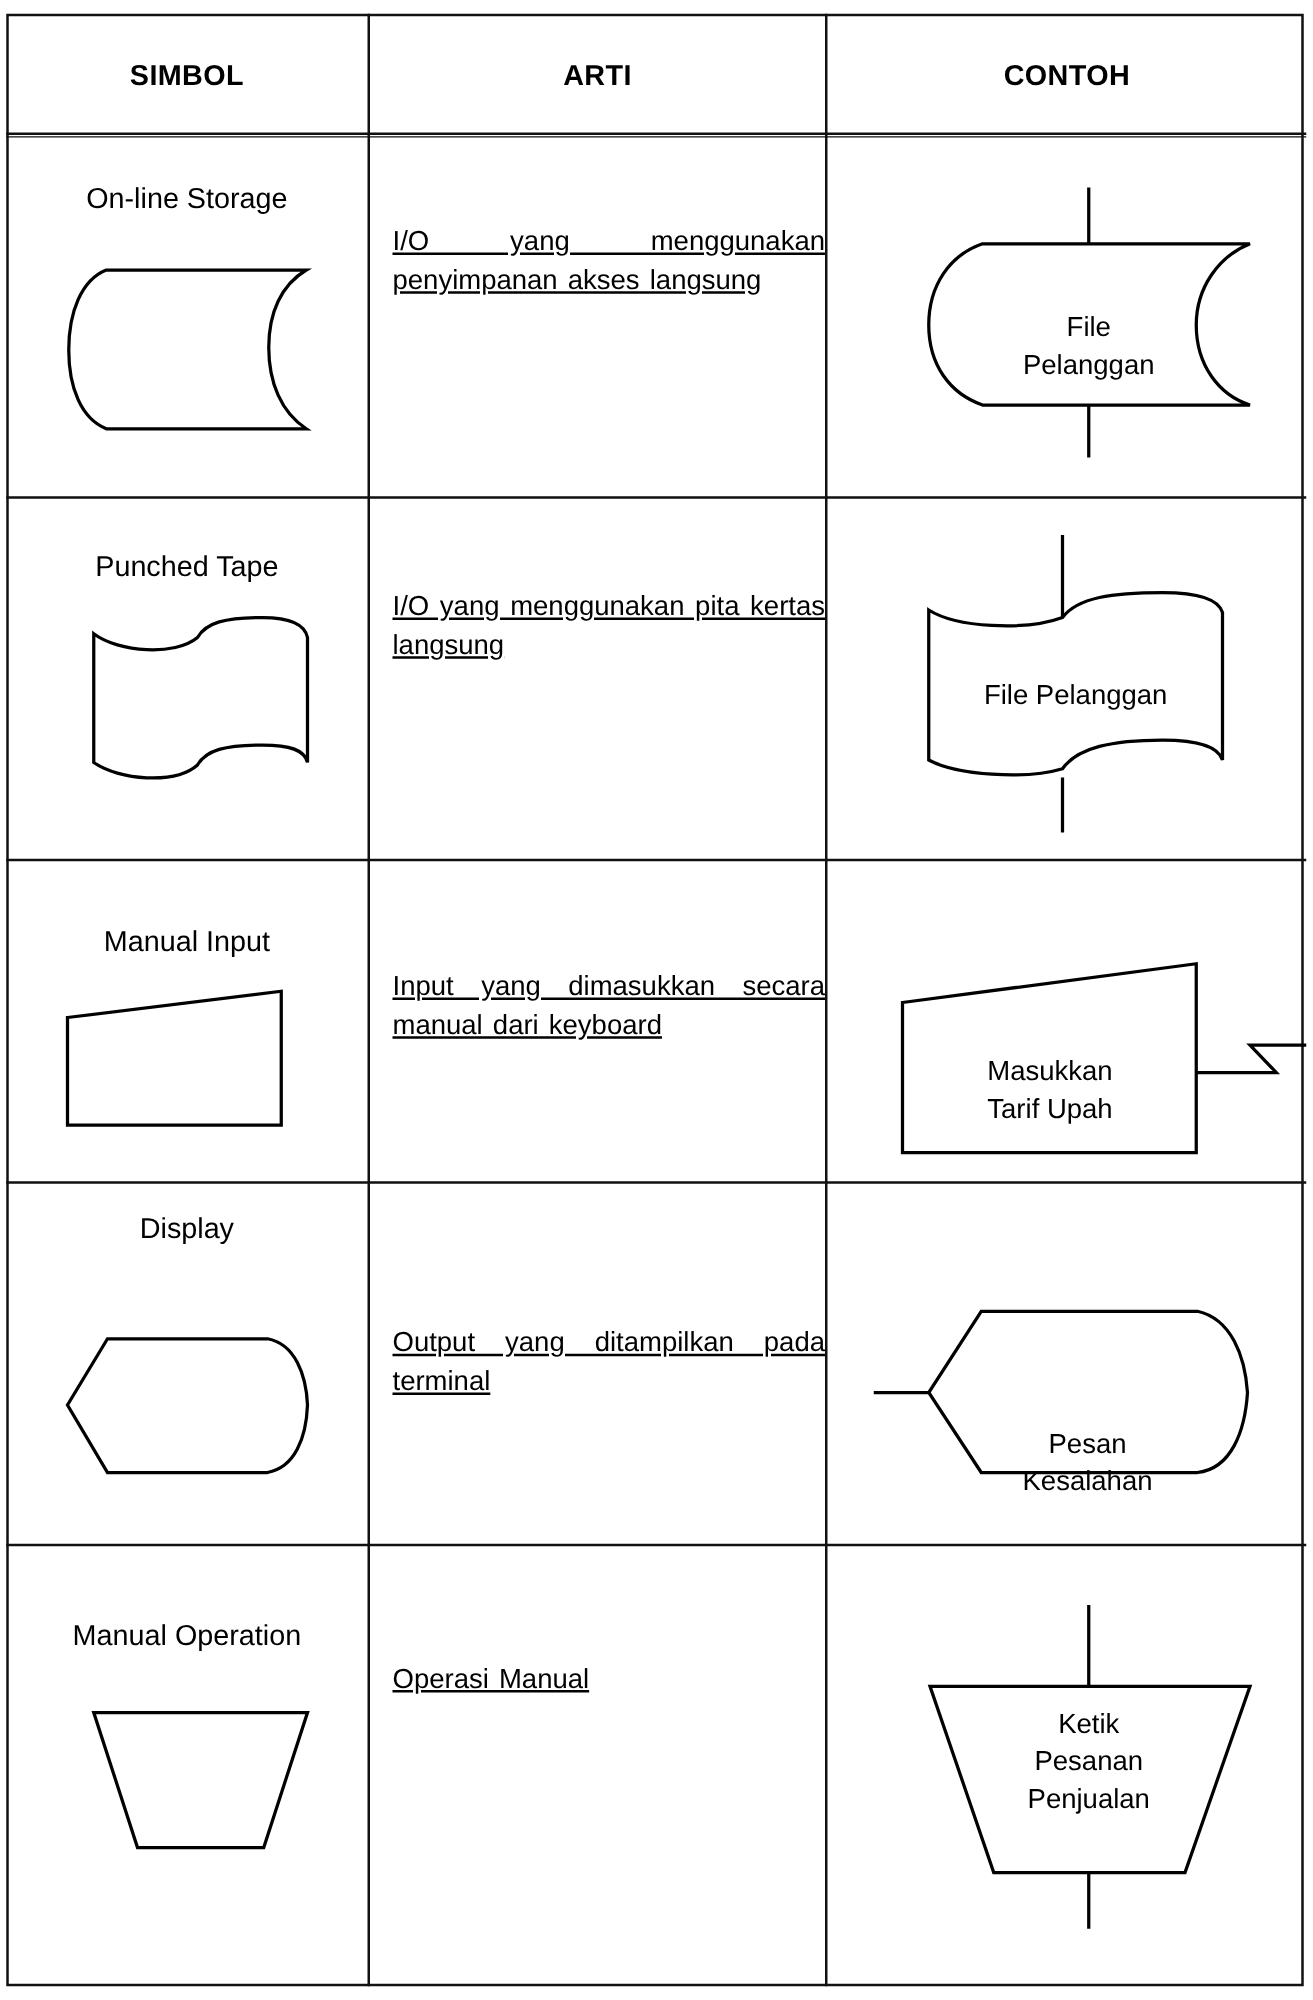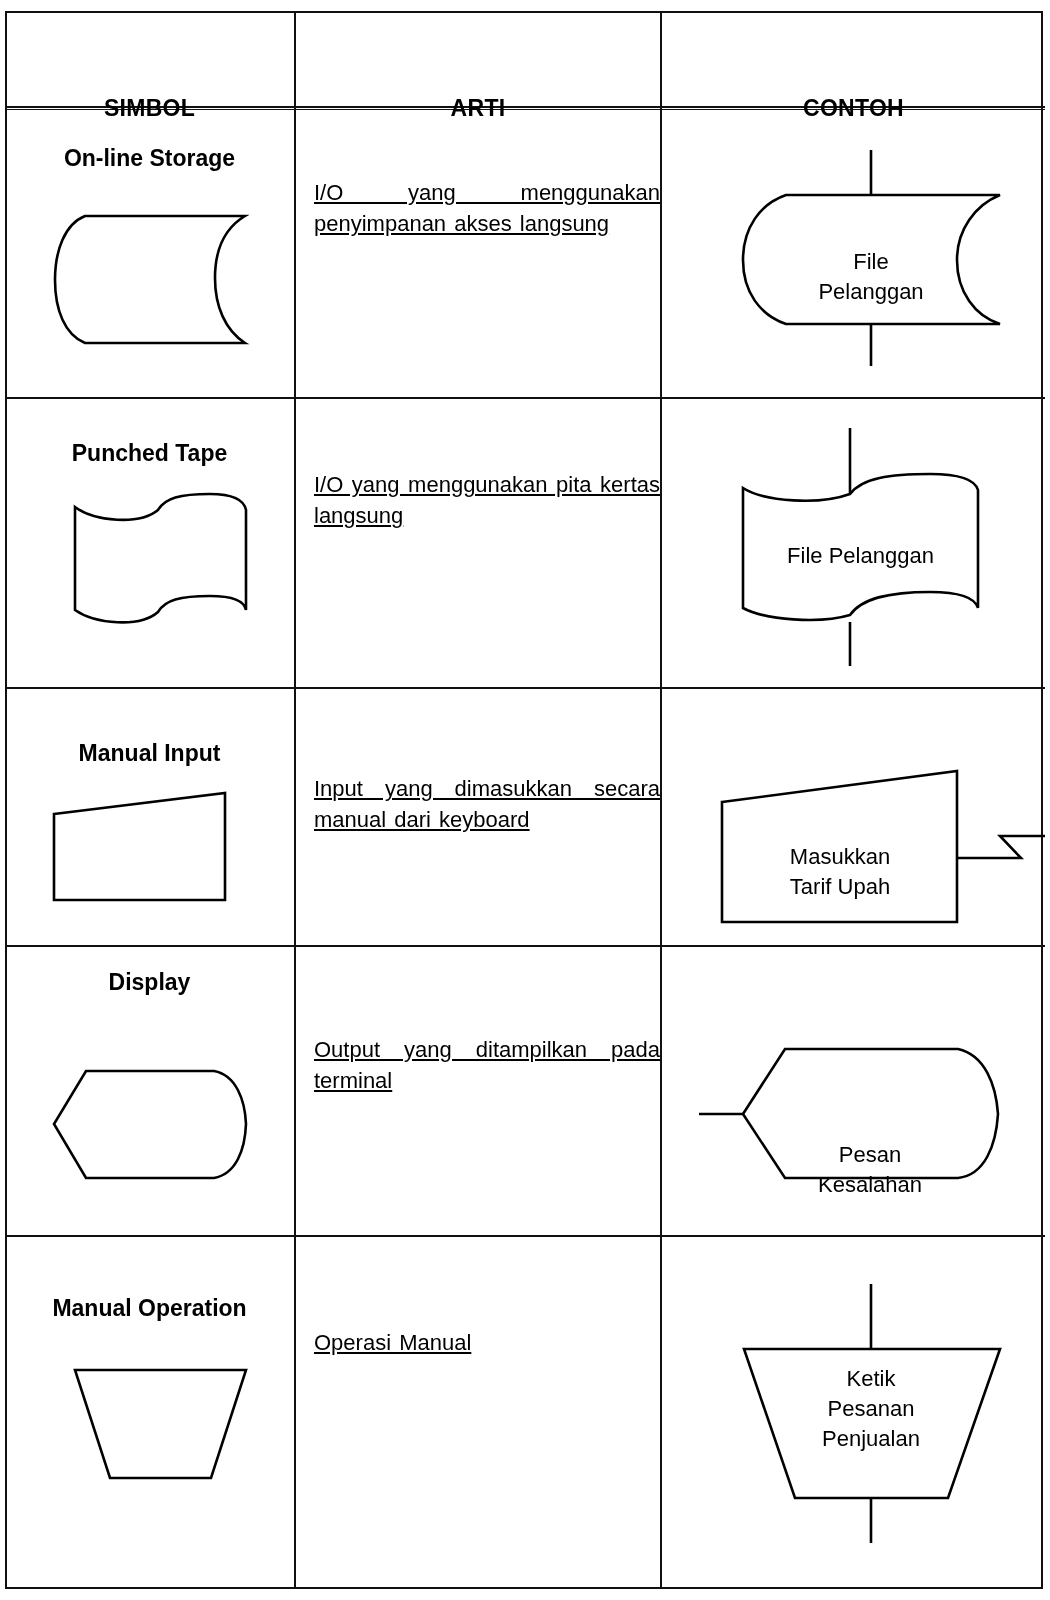--- a/index.html
+++ b/index.html
@@ -3,22 +3,22 @@
 <meta charset="utf-8">
 <style>
   html, body { margin: 0; padding: 0; background: #ffffff; }
   body { width: 1050px; height: 1600px; position: relative; overflow: hidden;
          font-family: "Liberation Sans", sans-serif; color: #000; }
   .table { position: absolute; left: 5px; top: 11px; width: 1038px; height: 1578px;
            border: 2px solid #111; box-sizing: border-box; }
   .vline { position: absolute; top: 11px; width: 2px; height: 1578px; background: #111; }
   .hline { position: absolute; left: 5px; width: 1040px; height: 2px; background: #111; }
   .hdr { position: absolute; top: 11px; height: 98px; display: flex; align-items: center; justify-content: center;
-         font-weight: bold; font-size: 23px; letter-spacing: 0.3px; margin-top: 48px; }
-  .sym-title { position: absolute; width: 295px; text-align: center; font-weight: bold; font-size: 23px; }
+         font-weight: bold; font-size: 23px; letter-spacing: 0.3px; }
+  .sym-title { position: absolute; width: 295px; text-align: center; font-weight: normal; font-size: 23px; }
   .desc { position: absolute; left: 314px; width: 346px; font-size: 22px; line-height: 31px;
           text-align: justify; text-align-last: left; word-spacing: 2px; text-decoration: underline; }
   svg.shape { position: absolute; overflow: visible; }
   svg.shape path, svg.shape polygon, svg.shape line, svg.shape polyline {
       fill: none; stroke: #000; stroke-width: 2.6; stroke-linejoin: miter; }
   .ex-text { position: absolute; text-align: center; font-size: 22px; line-height: 30px; }
 </style>
 </head>
 <body>
 
@@ -83,21 +83,21 @@
     <div>Masukkan</div>
     <div>Tarif Upah</div>
   </div>
 </div>
 
 <div>
   <div class="sym-title" style="left:2px; top:969px">Display</div>
   <svg class="shape" style="left:0;top:0" width="300" height="1240">
     <path d="M86,1071 L214,1071 C236,1075 245,1100 246,1124 C245,1150 236,1174 214,1178 L86,1178 L54,1124 Z"></path>
   </svg>
-  <div class="desc" style="top:1034px">Output yang ditampilkan pada terminal</div>
+  <div class="desc" style="top:1058px">Output yang ditampilkan pada terminal</div>
   <svg class="shape" style="left:0;top:0" width="1050" height="1240">
     <line x1="699" y1="1114" x2="743" y2="1114"></line>
     <path d="M785,1049 L958,1049 C985,1055 996,1085 998,1114 C996,1145 985,1175 958,1178 L785,1178 L743,1114 Z"></path>
   </svg>
   <div class="ex-text" style="left:780px; width:180px; top:1140px">
     <div>Pesan</div>
     <div>Kesalahan</div>
   </div>
 </div>
 

